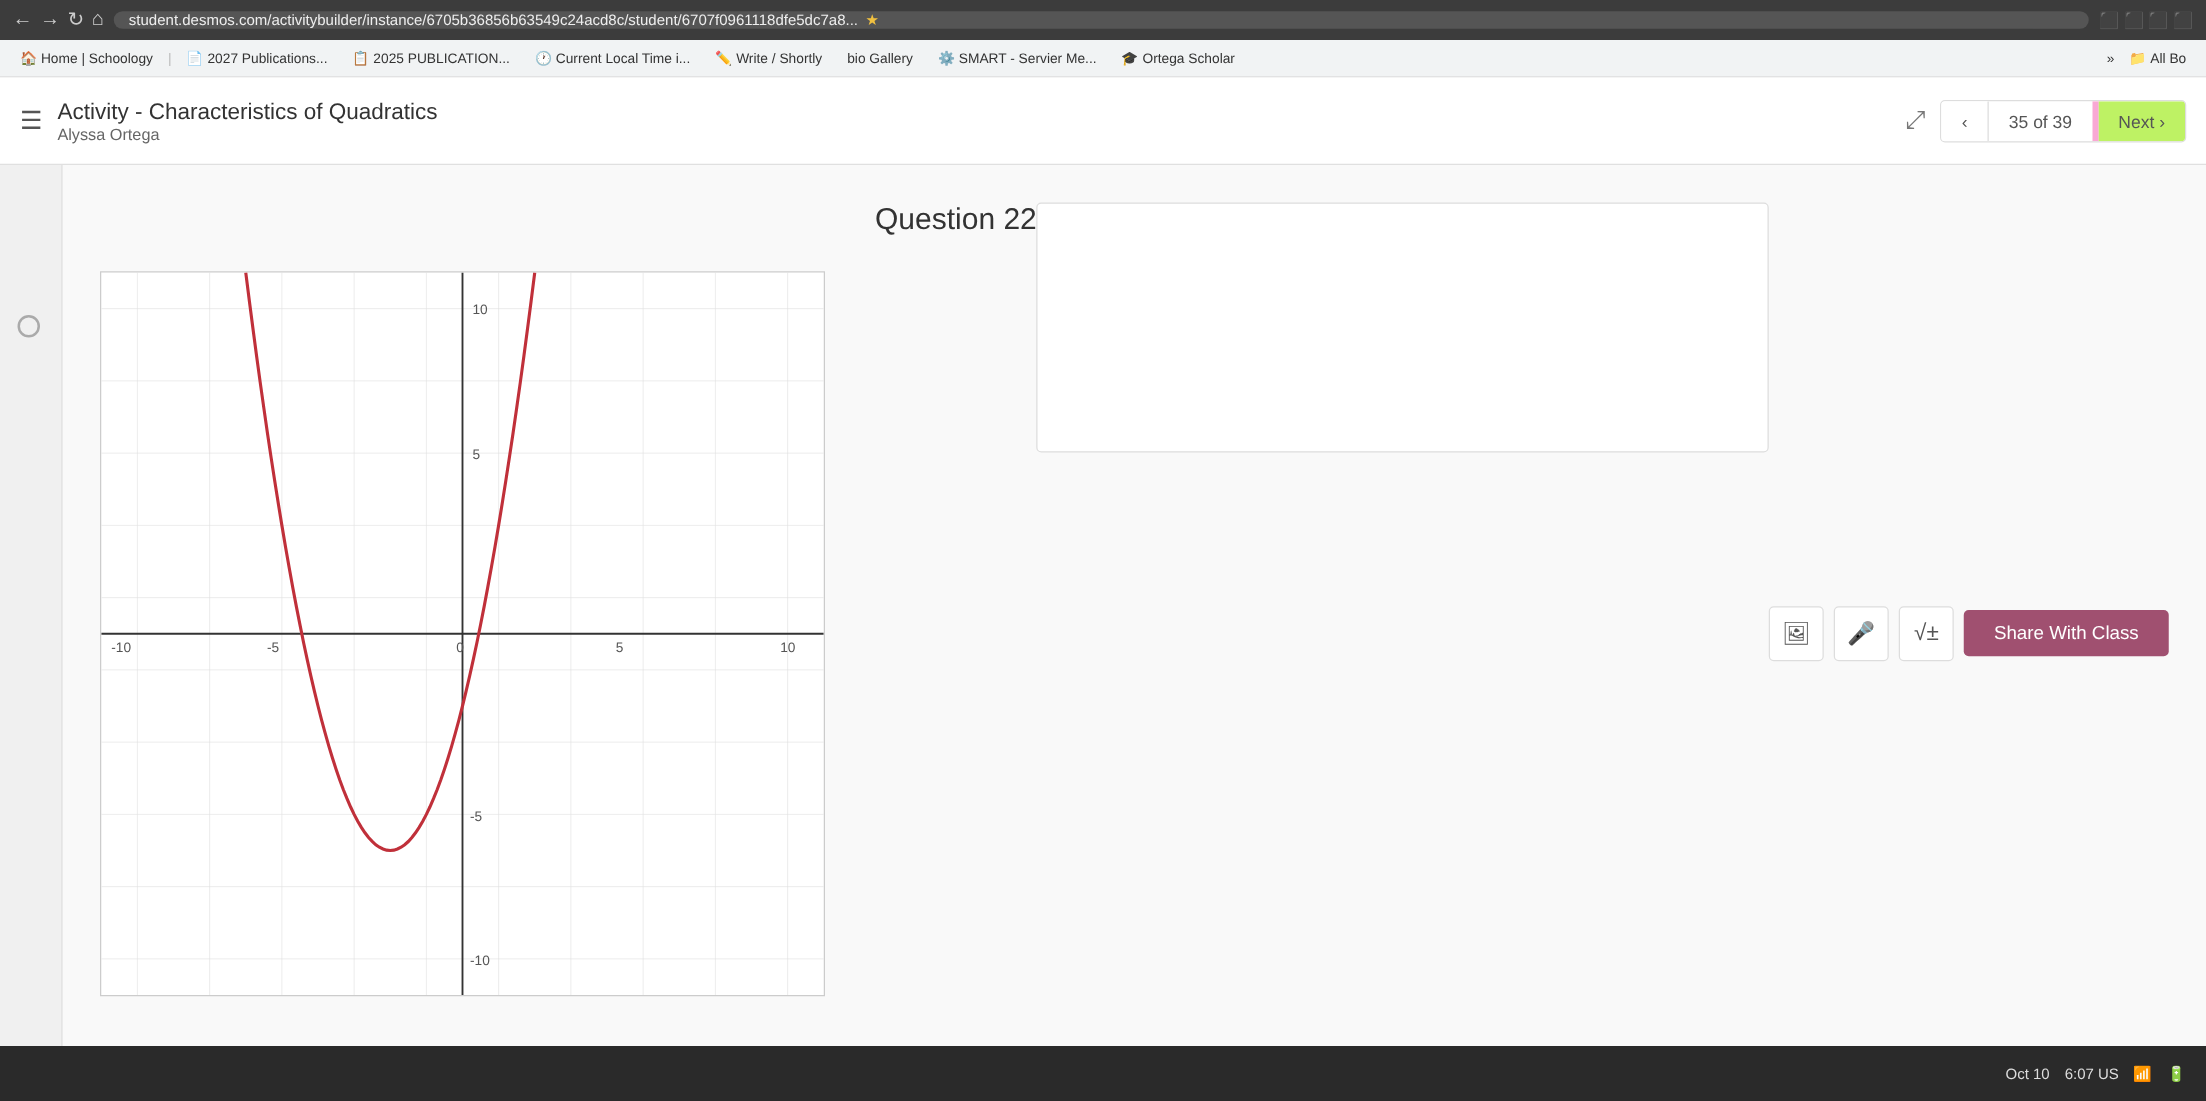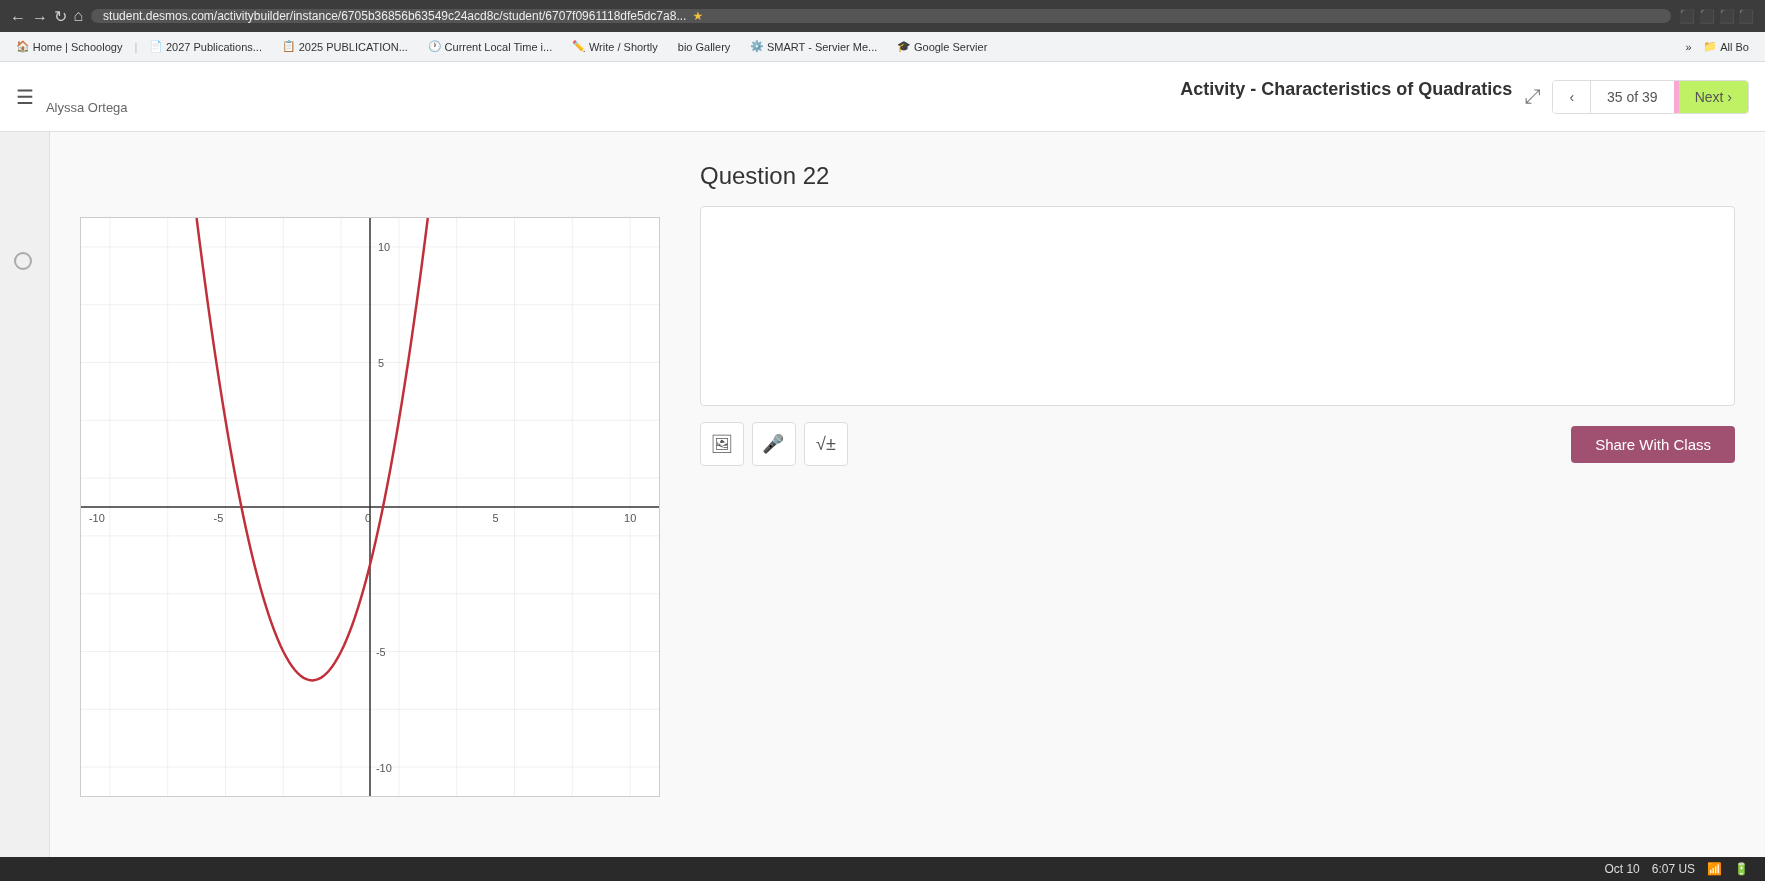--- a/index.html
+++ b/index.html
@@ -81,22 +81,21 @@
     }
     .hamburger {
       font-size: 20px;
       cursor: pointer;
       color: #555;
     }
     .header-title-block { flex: 1; }
     .header-title {
       font-size: 18px;
       color: #333;
-      font-weight: 700;
-      text-align: right;
+      font-weight: 400;
     }
     .header-subtitle {
       font-size: 13px;
       color: #666;
     }
     .header-expand {
       font-size: 20px;
       color: #777;
       cursor: pointer;
     }
@@ -186,21 +185,20 @@
     .graph-svg {
       width: 100%;
       height: 100%;
     }
 
     
     .question-area {
       flex: 1;
       padding: 30px 30px 30px 20px;
       display: flex;
-      flex-direction: column;
     }
     .question-title {
       font-size: 24px;
       color: #333;
       margin-bottom: 16px;
       font-weight: 400;
     }
     .question-text {
       font-size: 15px;
       color: #333;
@@ -247,21 +245,21 @@
       font-weight: 500;
       text-align: right;
     }
 
     
     .taskbar {
       position: fixed;
       bottom: 0;
       left: 0;
       width: 1765px;
-      height: 24px;
+      height: 44px;
       background: #2a2a2a;
       display: flex;
       align-items: center;
       justify-content: flex-end;
       padding: 0 16px;
       gap: 12px;
       color: #ddd;
       font-size: 12px;
     }
 
@@ -288,21 +286,21 @@
 
 <div class="bookmarks-bar">
   <span class="bookmark-item">🏠 <span>Home | Schoology</span></span>
   <span class="bookmark-divider">|</span>
   <span class="bookmark-item">📄 <span>2027 Publications...</span></span>
   <span class="bookmark-item">📋 <span>2025 PUBLICATION...</span></span>
   <span class="bookmark-item">🕐 <span>Current Local Time i...</span></span>
   <span class="bookmark-item">✏️ <span>Write / Shortly</span></span>
   <span class="bookmark-item">bio <span>Gallery</span></span>
   <span class="bookmark-item">⚙️ <span>SMART - Servier Me...</span></span>
-  <span class="bookmark-item">🎓 <span>Google Servier</span></span>
+  <span class="bookmark-item">🎓 <span>Ortega Scholar</span></span>
   <span style="margin-left:auto;">»</span>
   <span class="bookmark-item">📁 <span>All Bo</span></span>
 </div>
 
 <div class="app-header">
   <span class="hamburger">☰</span>
   <div class="header-title-block">
     <div class="header-title">Activity - Characteristics of Quadratics</div>
     <div class="header-subtitle">Alyssa Ortega</div>
   </div>

